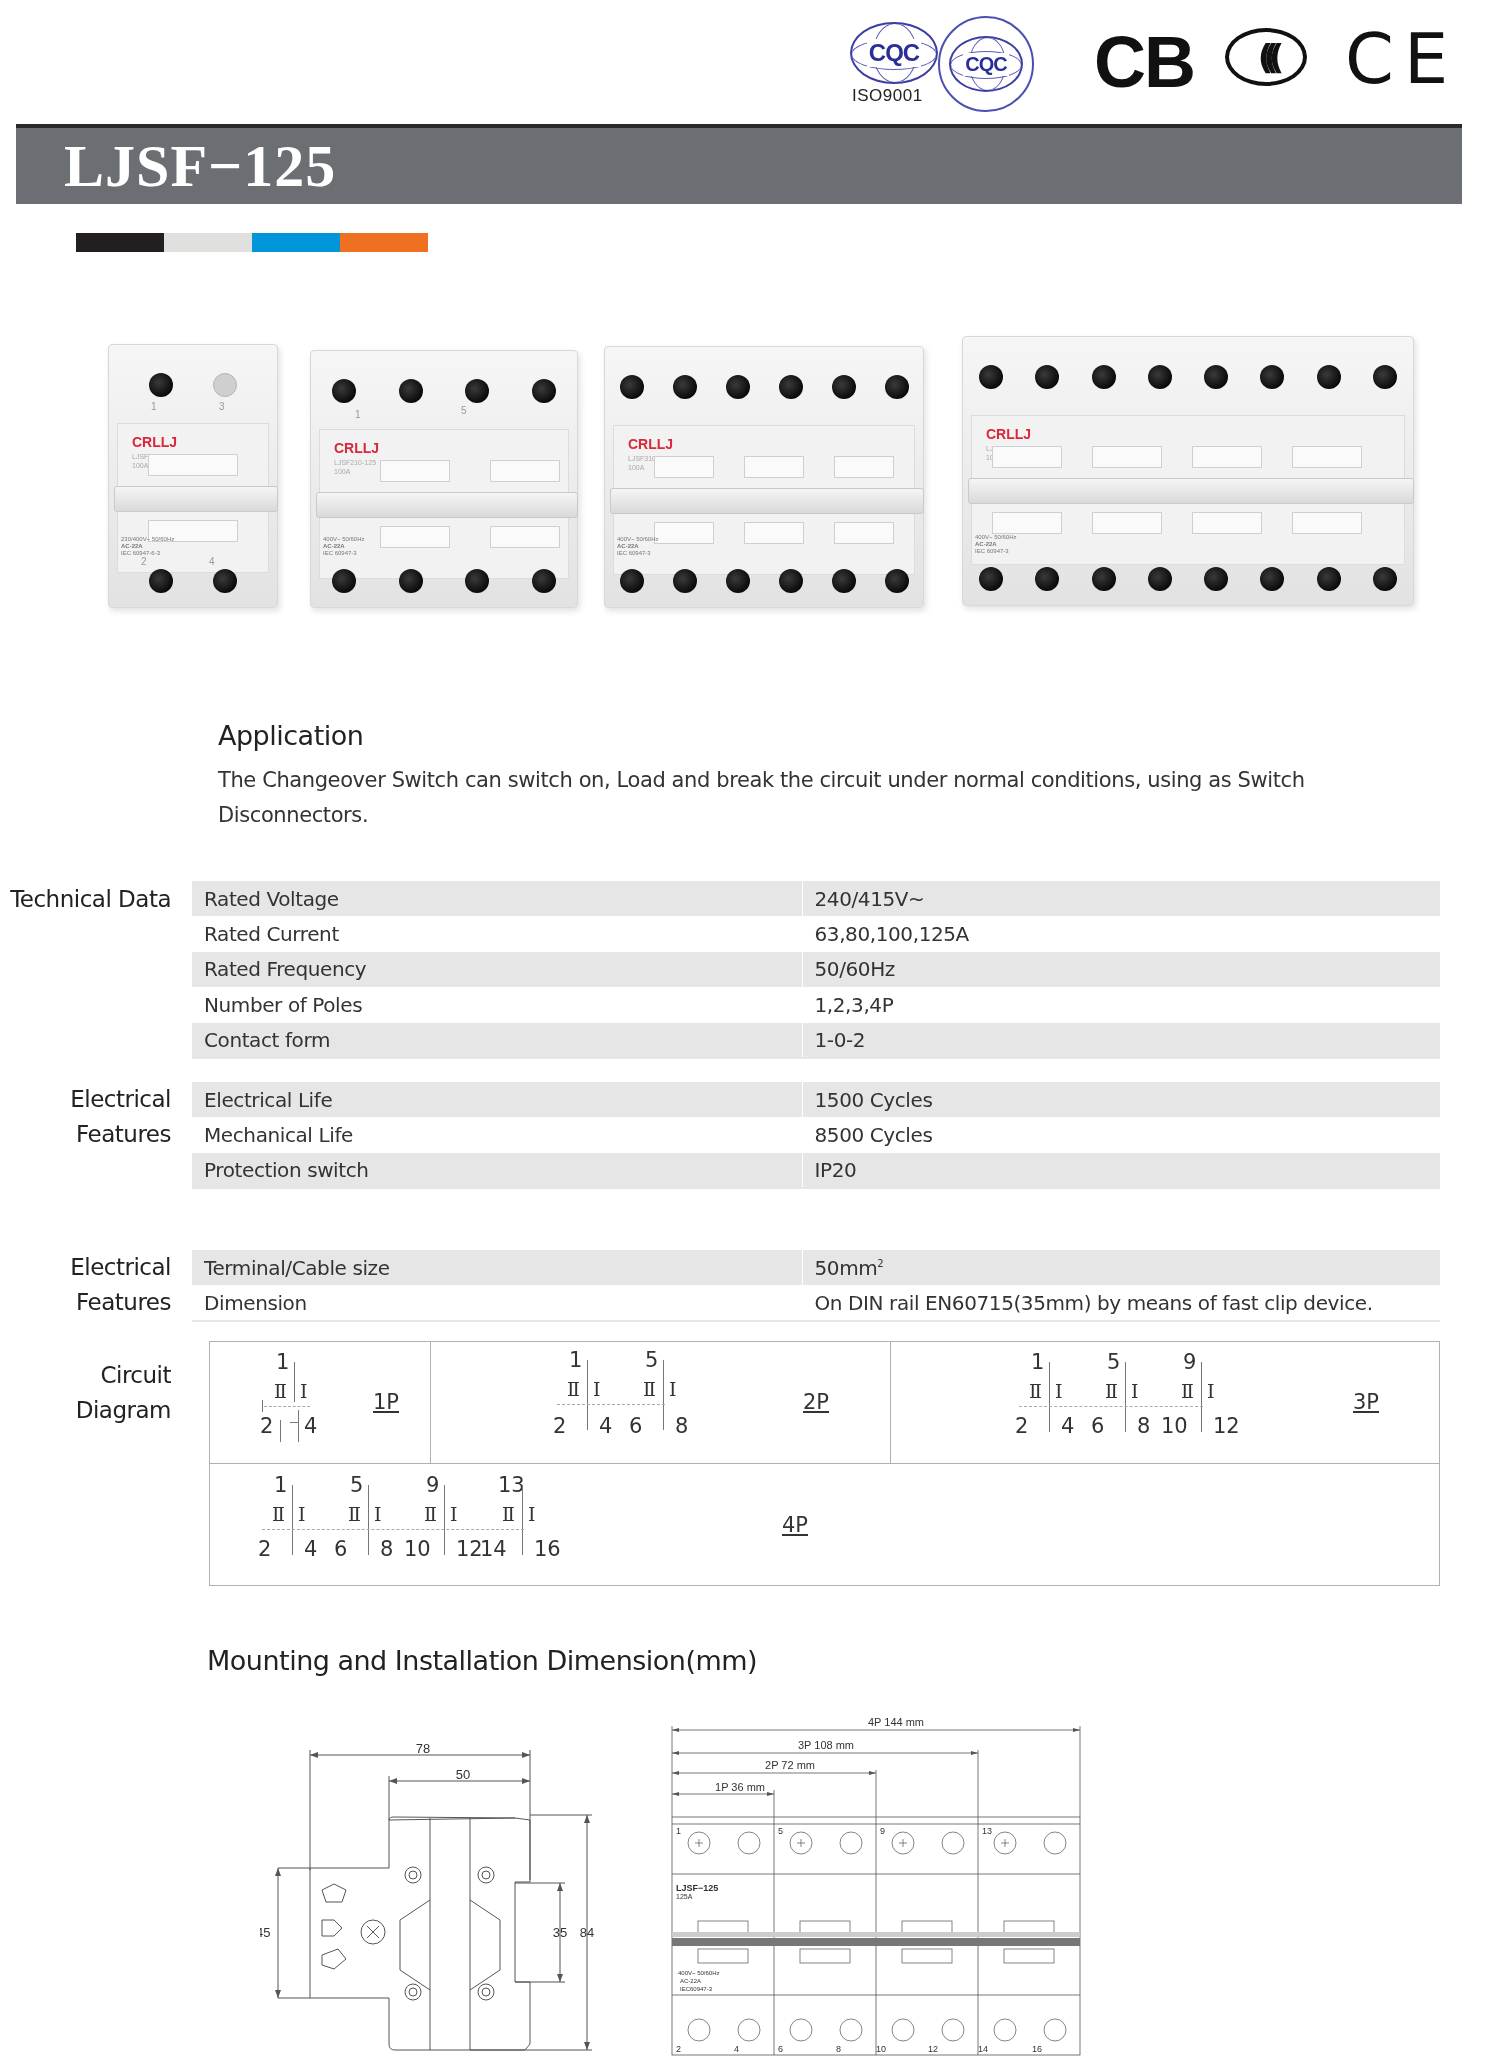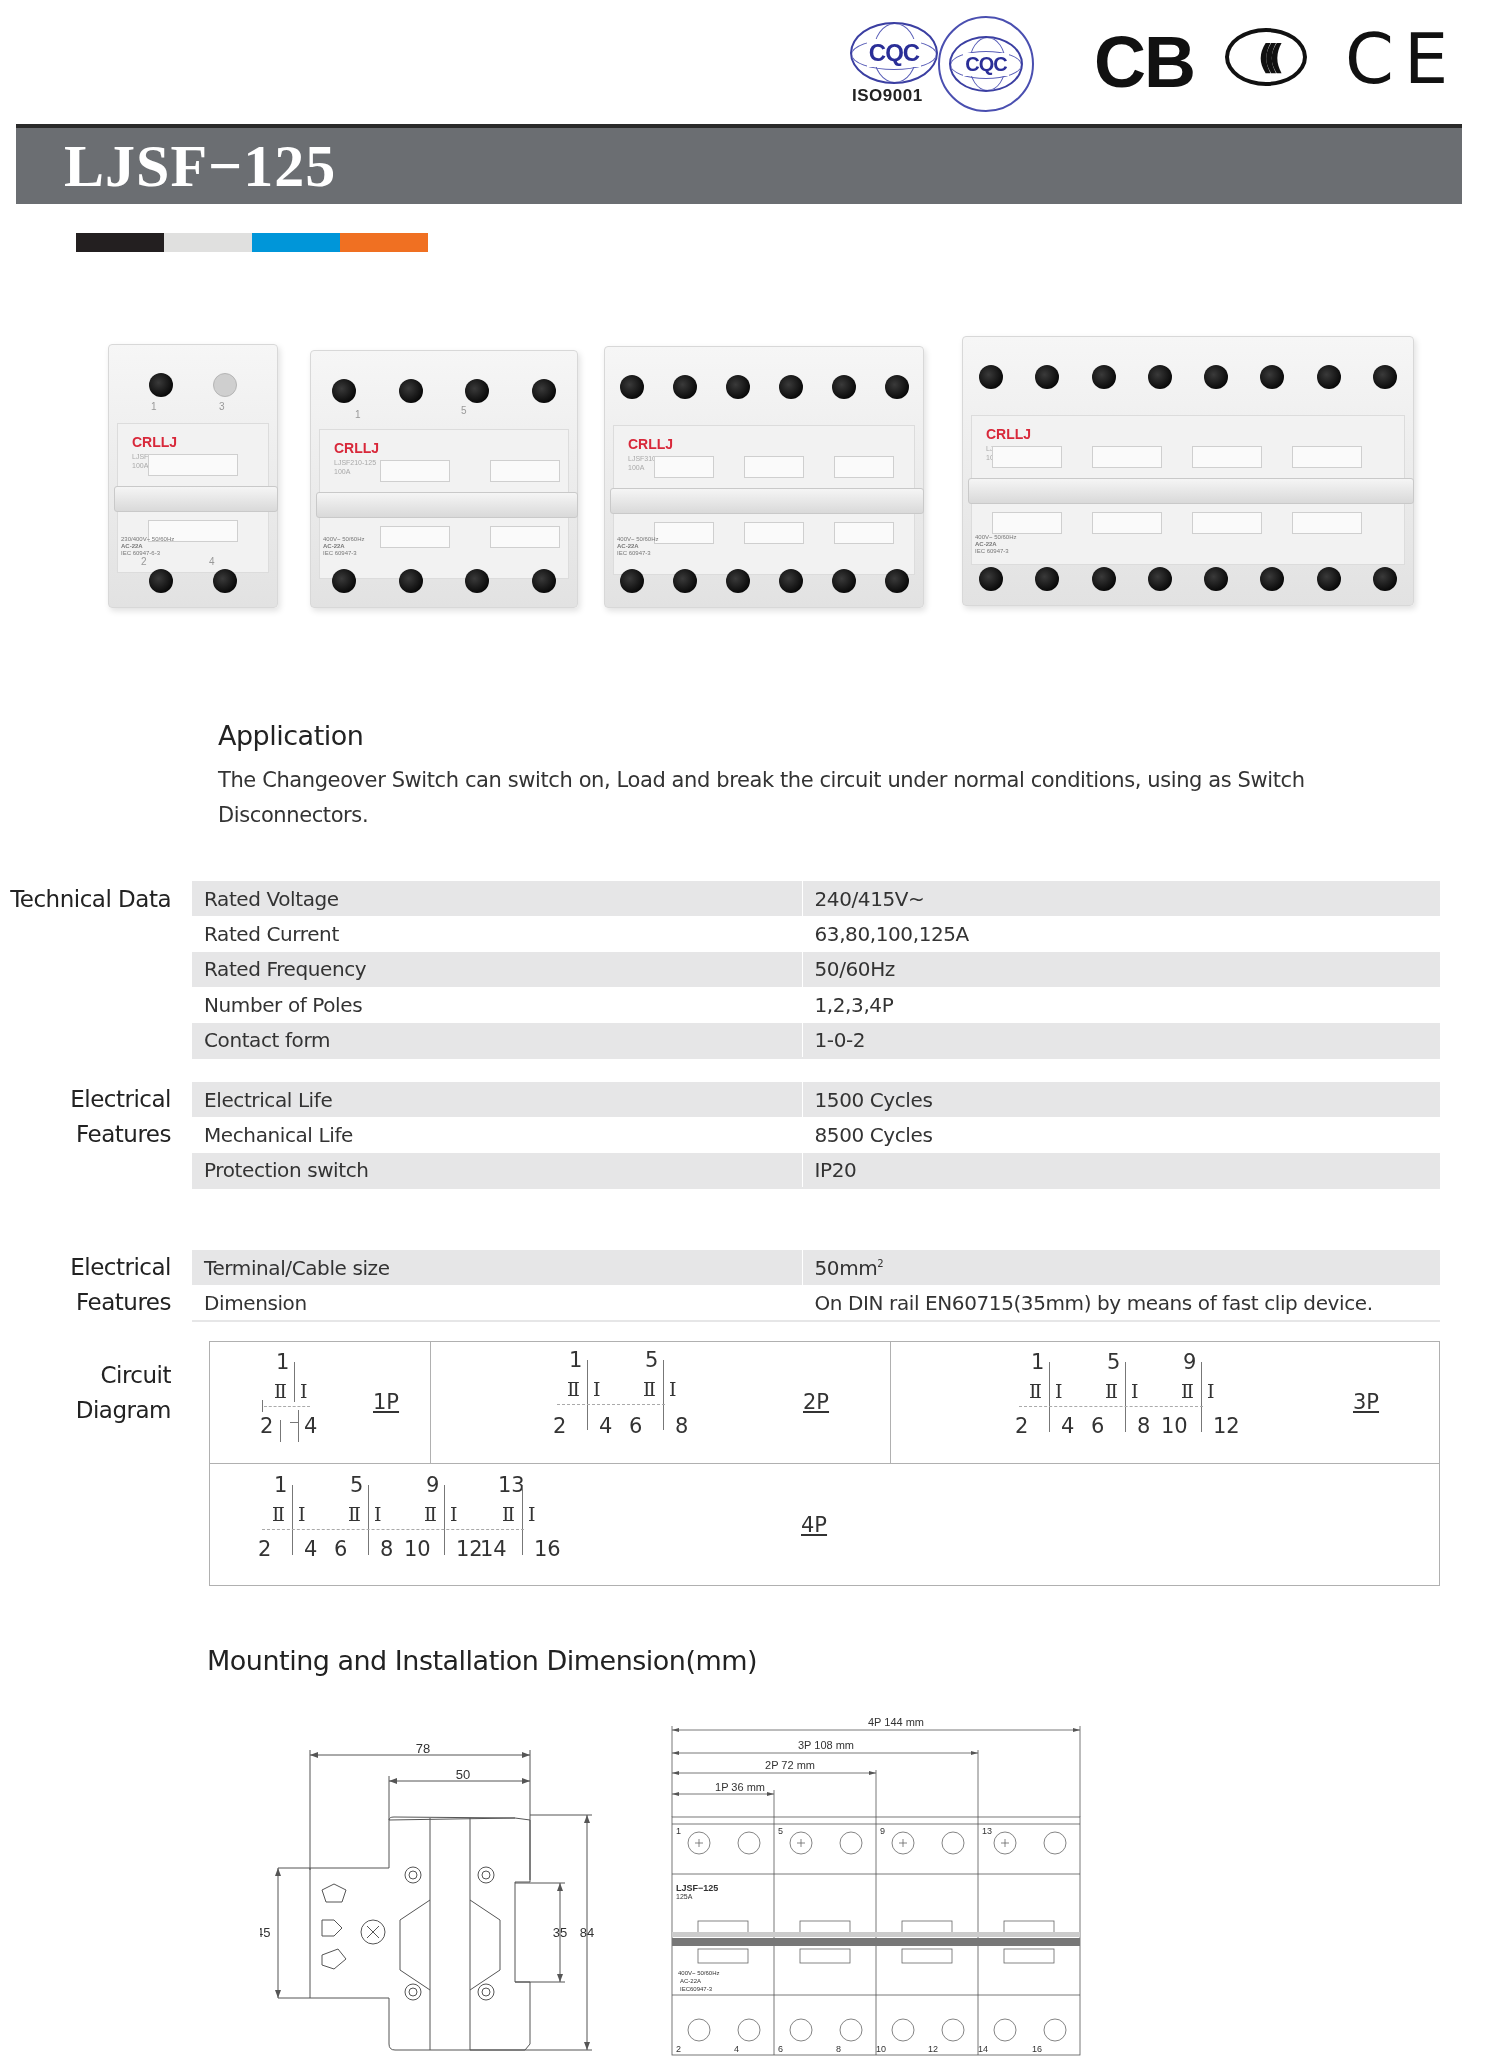--- a/index.html
+++ b/index.html
@@ -11,21 +11,21 @@
   .cert { position: absolute; }
   .cqc { width: 88px; height: 62px; border: 2px solid #3b3fa2; border-radius: 50%;
          display: flex; align-items: center; justify-content: center; overflow: hidden; }
   .cqc::before, .cqc::after { content: ""; position: absolute; border: 1px solid #5a5fb8; border-radius: 50%; }
   .cqc::before { width: 50%; height: 100%; left: 25%; top: -1px; }
   .cqc::after { width: 100%; height: 50%; top: 25%; left: -1px; }
   .cqc span { position: relative; z-index: 2; font-weight: bold; font-size: 24px; color: #2a2e97; background: #fff; padding: 0 2px; letter-spacing: -1px; }
   .cqc-ring { width: 96px; height: 96px; border: 2px solid #4a4fb0; border-radius: 50%; display: flex; align-items: center; justify-content: center; }
   .cqc-ring .cqc { width: 74px; height: 56px; position: relative; }
   .cqc-ring .cqc span { font-size: 20px; }
-  .iso-label { position: absolute; top: 64px; left: 2px; font-weight: bold; font-size: 17px; color: #222; letter-spacing: 0.5px; }
+  .iso-label { position: absolute; top: 64px; left: 2px; font-weight: normal; font-size: 17px; color: #222; letter-spacing: 0.5px; }
   .cb { font-weight: bold; font-size: 72px; color: #111; letter-spacing: -2px; line-height: 1; }
   .ccc { width: 82px; height: 58px; border: 4px solid #111; border-radius: 50%; display: flex; align-items: center; justify-content: center; }
   .ccc span { font-size: 34px; font-weight: bold; color: #111; letter-spacing: -10px; font-family: "DejaVu Sans", sans-serif; }
   .ce { font-size: 70px; color: #111; line-height: 1; font-family: "DejaVu Sans", sans-serif; letter-spacing: 10px; }
 
   
   .banner { position: absolute; top: 124px; left: 16px; width: 1446px; height: 80px; background: #6b6e72; border-top: 4px solid #2a2a2a; }
   .banner h1 { position: absolute; left: 48px; top: 4px; font-family: "Liberation Serif", serif; font-weight: bold; font-size: 60px; color: #fff; letter-spacing: 1px; }
   .color-bar { position: absolute; top: 233px; left: 76px; display: flex; height: 19px; }
   .color-bar div { width: 88px; height: 19px; }
@@ -393,21 +393,21 @@
       <div class="dash" style="left:4px;top:56px;width:262px;"></div>
       <span class="t" style="left:0;top:64px;">2</span>
       <span class="t" style="left:46px;top:64px;">4</span>
       <span class="t" style="left:76px;top:64px;">6</span>
       <span class="t" style="left:122px;top:64px;">8</span>
       <span class="t" style="left:146px;top:64px;">10</span>
       <span class="t" style="left:198px;top:64px;">12</span>
       <span class="t" style="left:222px;top:64px;">14</span>
       <span class="t" style="left:276px;top:64px;">16</span>
     </div>
-    <span class="pole-label" style="left:591px;top:48px;">4P</span>
+    <span class="pole-label" style="left:572px;top:48px;">4P</span>
   </div>
 </div>
 
 <div class="dim-title">Mounting and Installation Dimension(mm)</div>
 
 <svg class="dim-side" viewBox="0 0 380 341">
   <g stroke="#555" stroke-width="1" fill="none">
     <line x1="50" y1="35" x2="270" y2="35"></line>
     <line x1="129" y1="61" x2="270" y2="61"></line>
     <line x1="50" y1="30" x2="50" y2="150"></line>

